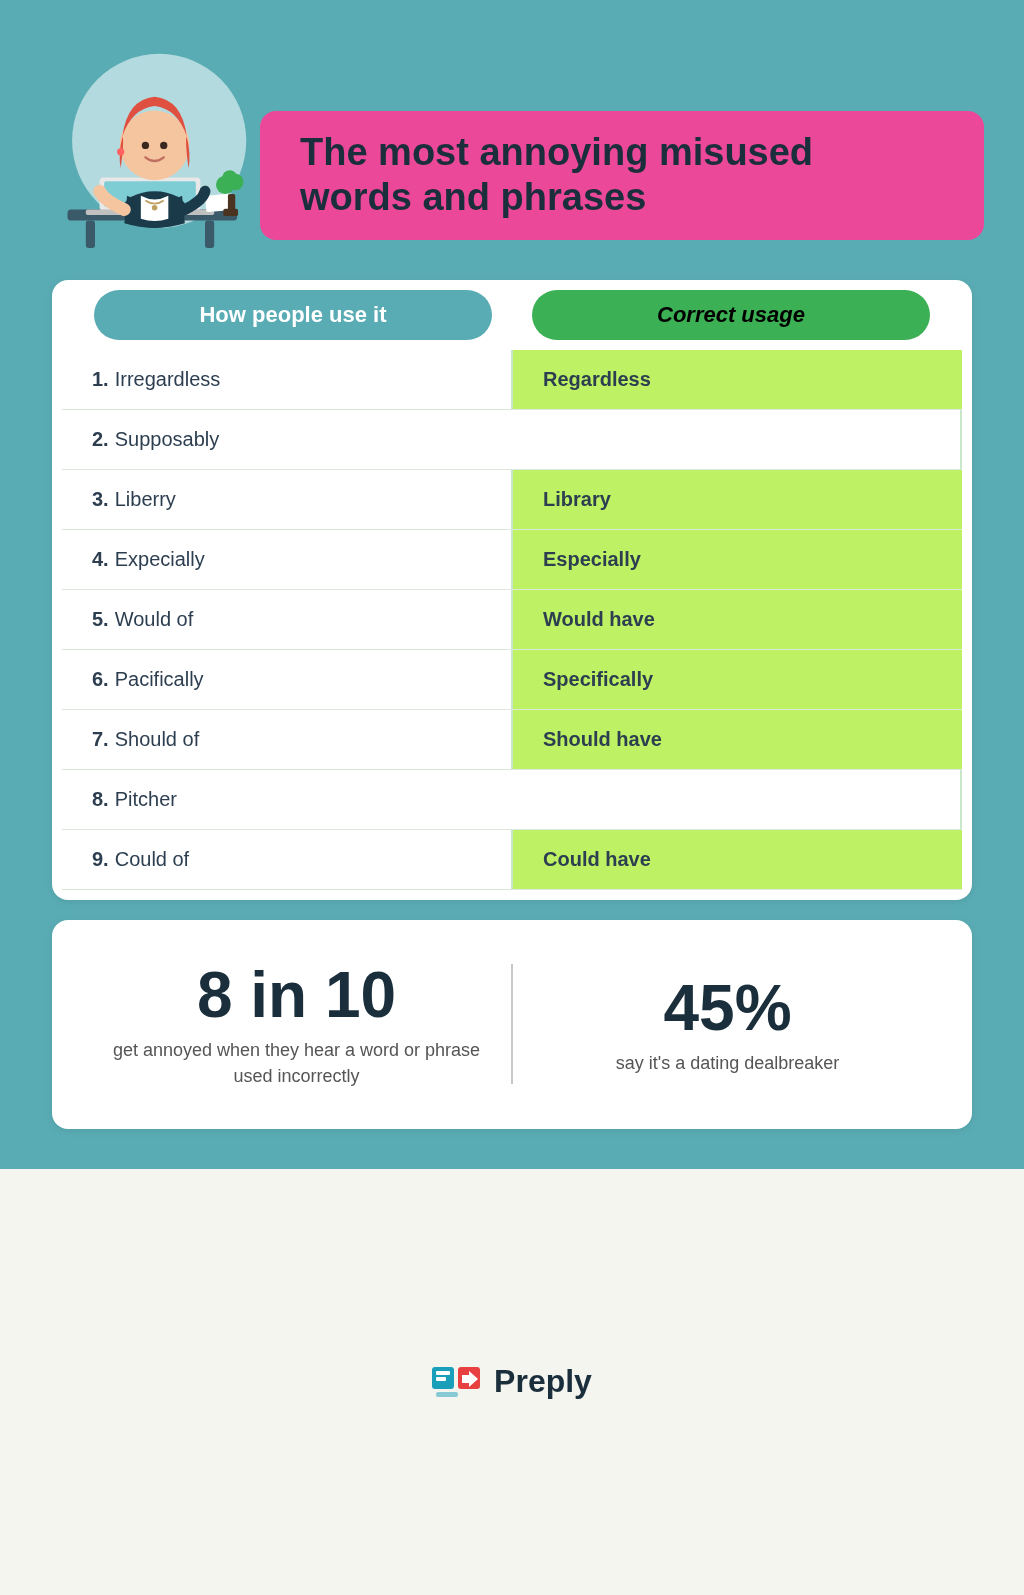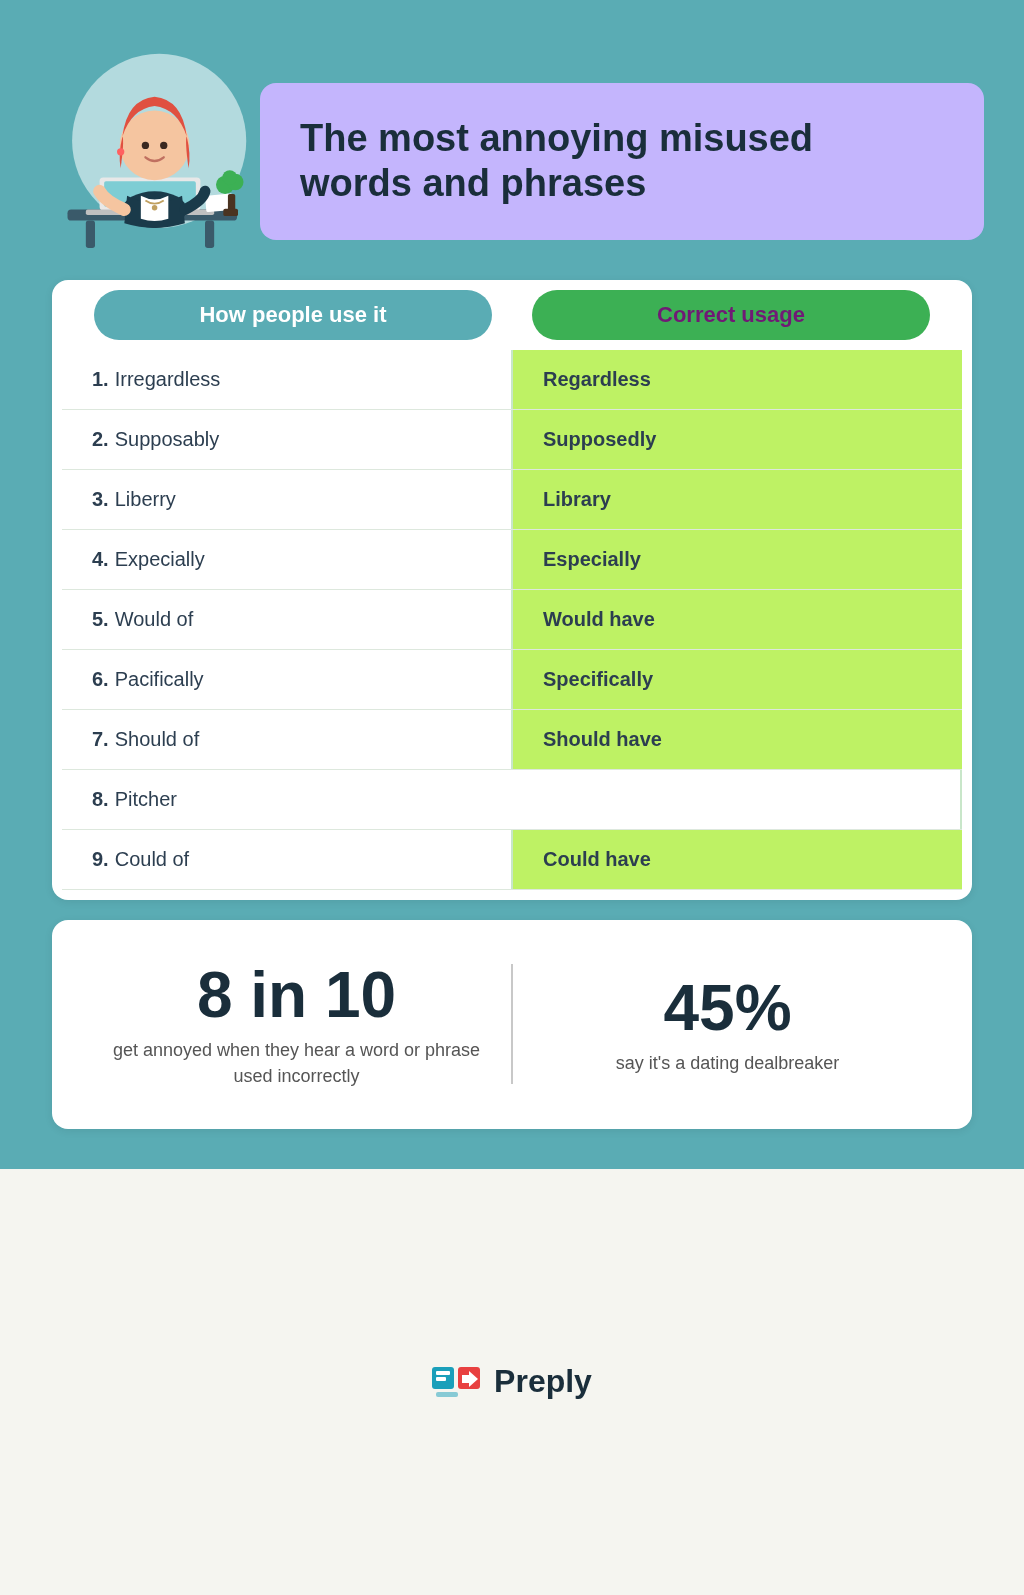--- a/index.html
+++ b/index.html
@@ -32,23 +32,23 @@
       margin-right: -10px;
     }
 
     
     .illustration svg {
       width: 100%;
       height: 100%;
     }
 
     .title-box {
-      background-color: #c4b5fd;
+      background-color: #ec4899;
       border-radius: 16px;
-      padding: 33px 40px;
+      padding: 19px 40px;
       flex: 1;
       margin-left: 10px;
       margin-bottom: 20px;
     }
 
     .title-box h1 {
       font-size: 38px;
       font-weight: 900;
       color: #1a2e3b;
       line-height: 1.2;
@@ -85,23 +85,24 @@
 
     .header-correct {
       background-color: #3cb054;
       border-radius: 30px;
       padding: 12px 20px;
       margin: 10px 20px;
       text-align: center;
     }
 
     .header-correct span {
-      color: #701a75;
+      color: #000000;
       font-weight: 800;
       font-size: 22px;
+      font-style: italic;
     }
 
     .table-row-item {
       display: flex;
       border-top: 1px solid #dde8dd;
     }
 
     .table-row-item:first-child {
       border-top: none;
     }
@@ -302,23 +303,20 @@
         <span>Irregardless</span>
       </div>
       <div class="cell-correct">
         <span>Regardless</span>
       </div>
     </div>
         <div class="table-row-item">
       <div class="cell-wrong">
         <span class="num">2.</span>
         <span>Supposably</span>
-      </div>
-      <div class="cell-correct">
-        <span>Supposedly</span>
       </div>
     </div>
         <div class="table-row-item">
       <div class="cell-wrong">
         <span class="num">3.</span>
         <span>Liberry</span>
       </div>
       <div class="cell-correct">
         <span>Library</span>
       </div>

